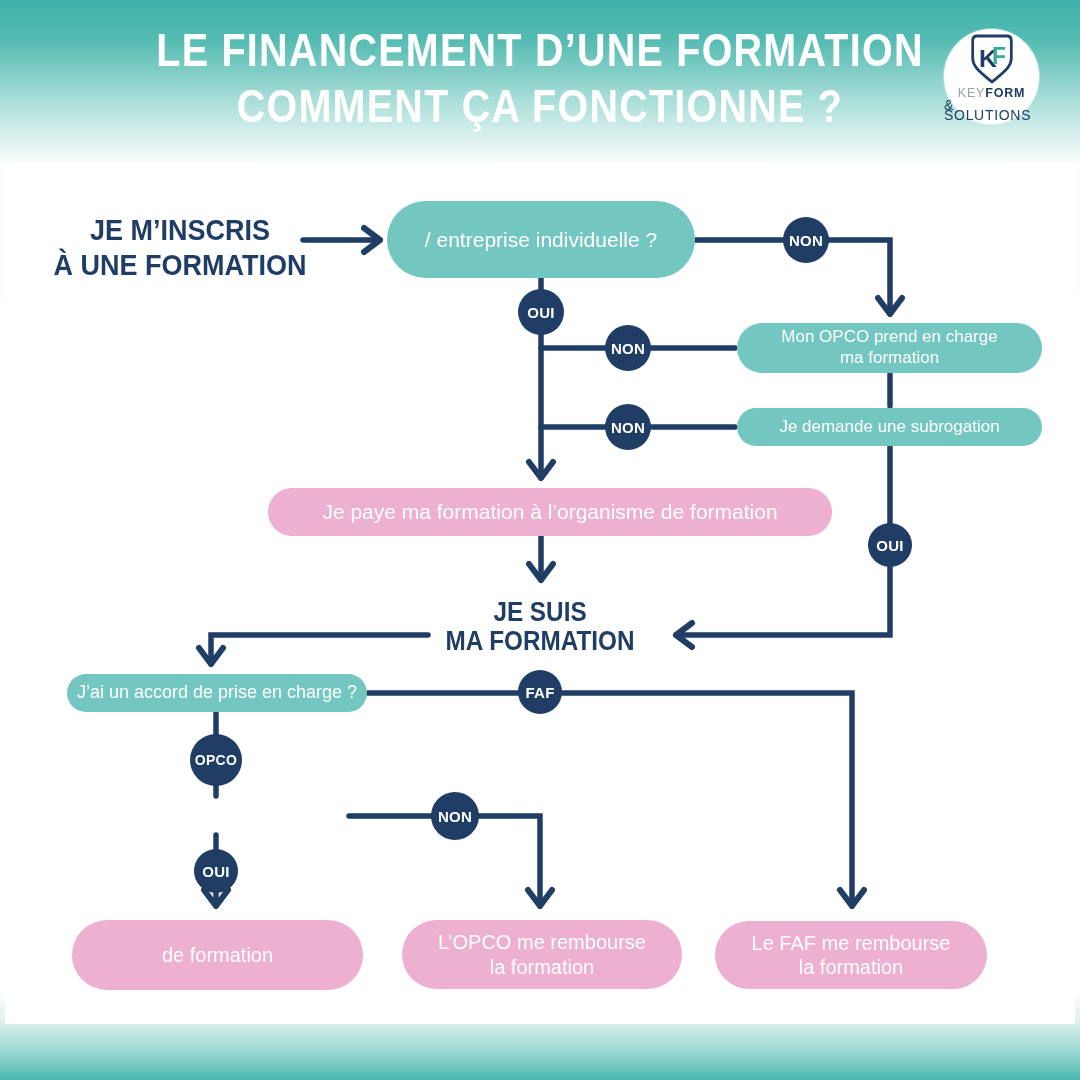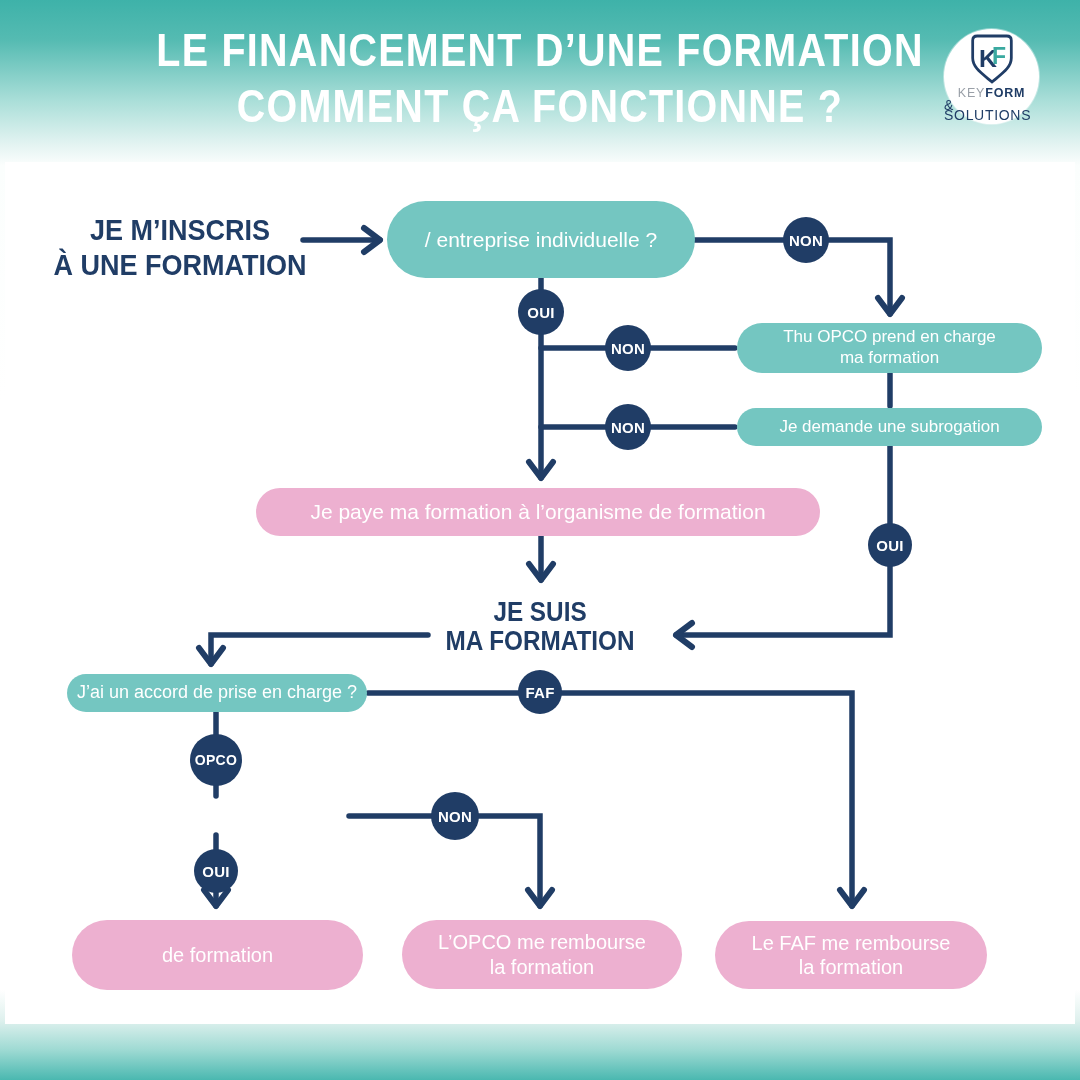--- a/index.html
+++ b/index.html
@@ -85,29 +85,29 @@
   <div class="abs navy-label nz" style="left:390px;top:598px;width:300px;font-size:27px;line-height:29px;">
     <div>JE SUIS</div>
     <div>MA FORMATION</div>
   </div>
 
   <div class="abs box teal nz" style="left:387px;top:201px;width:308px;height:77px;font-size:21px;">
     <span>/ entreprise individuelle ?</span>
   </div>
 
   <div class="abs box teal nz" style="left:737px;top:323px;width:305px;height:50px;font-size:17px;">
-    <span>Thu OPCO prend en charge</span>
+    <span>Mon OPCO prend en charge</span>
     <span>ma formation</span>
   </div>
 
   <div class="abs box teal nz" style="left:737px;top:408px;width:305px;height:38px;font-size:17px;">
     <span>Je demande une subrogation</span>
   </div>
 
-  <div class="abs box pink nz" style="left:256px;top:488px;width:564px;height:48px;font-size:21px;">
+  <div class="abs box pink nz" style="left:268px;top:488px;width:564px;height:48px;font-size:21px;">
     <span>Je paye ma formation à l’organisme de formation</span>
   </div>
 
   <div class="abs box teal nz" style="left:67px;top:674px;width:300px;height:38px;font-size:18px;">
     <span>J’ai un accord de prise en charge ?</span>
   </div>
 
 
   <div class="abs box pink nz" style="left:72px;top:920px;width:291px;height:70px;font-size:20px;">
     <span>de formation</span>

